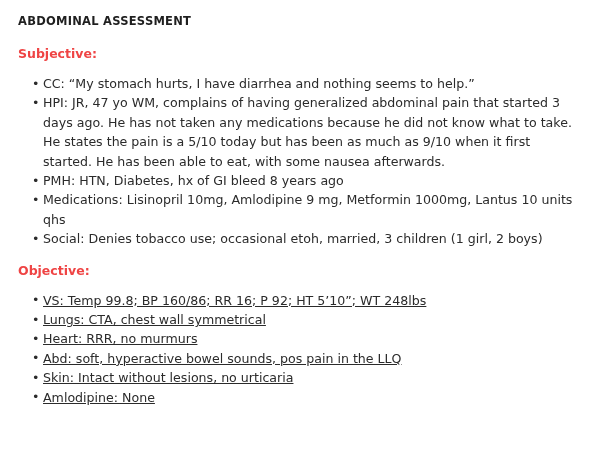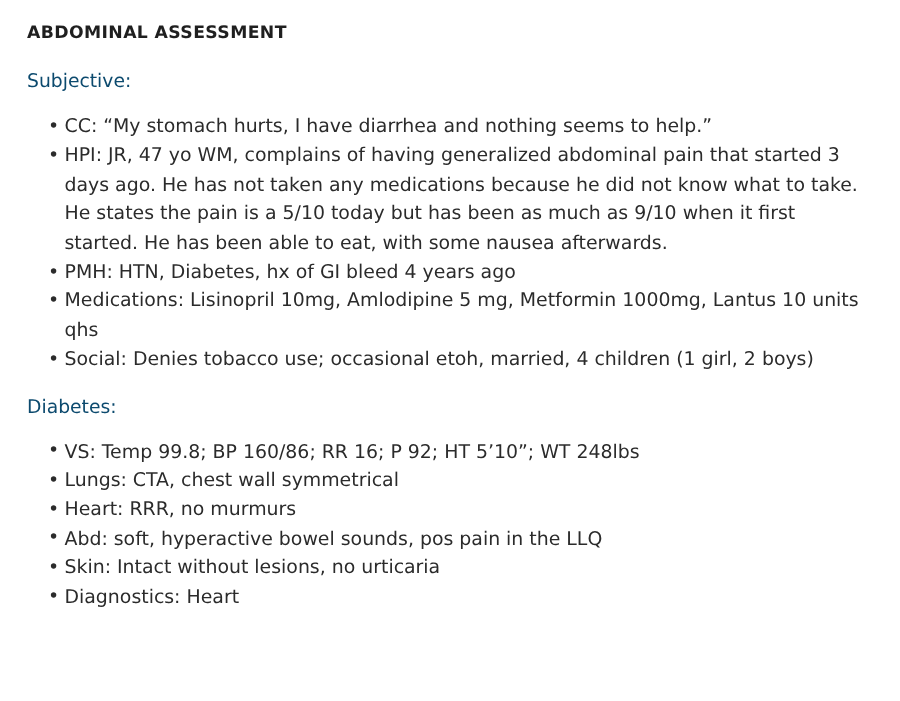--- a/index.html
+++ b/index.html
@@ -26,22 +26,22 @@
   .doc-title {
     font-size: 11.5px;
     font-weight: bold;
     letter-spacing: 0.25px;
     color: #1f1f1f;
     margin: 0 0 0 0;
     line-height: 16px;
   }
   .section-heading {
     font-size: 12.5px;
-    font-weight: normal;
-    color: #0c4a6e;
+    font-weight: bold;
+    color: #ef4444;
     line-height: 16px;
     margin: 0;
   }
   .gap-title-sub { height: 17px; }
   .gap-sub-list  { height: 12px; }
   .gap-list-obj  { height: 14px; }
   .gap-obj-list  { height: 12px; }
 
   ul.bullets {
     list-style: none;
@@ -60,20 +60,21 @@
     content: "\2022";
     position: absolute;
     left: 14px;
     top: -0.5px;
     font-size: 12.6px;
     line-height: 19.4px;
     color: #2b2b2b;
   }
   .obj-list > li {
     padding-left: 30px;
+    text-decoration: underline;
   }
   .obj-list > li::before {
     left: 19px;
   }
 </style>
 </head>
 <body>
 
 <div class="page">
 
@@ -81,33 +82,33 @@
 
   <div class="gap-title-sub"></div>
 
   <div class="section-heading">Subjective:</div>
 
   <div class="gap-sub-list"></div>
 
   <ul class="bullets subj-list">
     <li>CC: “My stomach hurts, I have diarrhea and nothing seems to help.”</li>
     <li>HPI: JR, 47 yo WM, complains of having generalized abdominal pain that started 3 days ago. He has not taken any medications because he did not know what to take. He states the pain is a 5/10 today but has been as much as 9/10 when it first started. He has been able to eat, with some nausea afterwards.</li>
-    <li>PMH: HTN, Diabetes, hx of GI bleed 4 years ago</li>
-    <li>Medications: Lisinopril 10mg, Amlodipine 5 mg, Metformin 1000mg, Lantus 10 units qhs</li>
-    <li>Social: Denies tobacco use; occasional etoh, married, 4 children (1 girl, 2 boys)</li>
+    <li>PMH: HTN, Diabetes, hx of GI bleed 8 years ago</li>
+    <li>Medications: Lisinopril 10mg, Amlodipine 9 mg, Metformin 1000mg, Lantus 10 units qhs</li>
+    <li>Social: Denies tobacco use; occasional etoh, married, 3 children (1 girl, 2 boys)</li>
   </ul>
 
   <div class="gap-list-obj"></div>
 
-  <div class="section-heading">Diabetes:</div>
+  <div class="section-heading">Objective:</div>
 
   <div class="gap-obj-list"></div>
 
   <ul class="bullets obj-list">
     <li>VS: Temp 99.8; BP 160/86; RR 16; P 92; HT 5’10”; WT 248lbs</li>
     <li>Lungs: CTA, chest wall symmetrical</li>
     <li>Heart: RRR, no murmurs</li>
     <li>Abd: soft, hyperactive bowel sounds, pos pain in the LLQ</li>
     <li>Skin: Intact without lesions, no urticaria</li>
-    <li>Diagnostics: Heart</li>
+    <li>Amlodipine: None</li>
   </ul>
 
 </div>
 
 </body></html>

